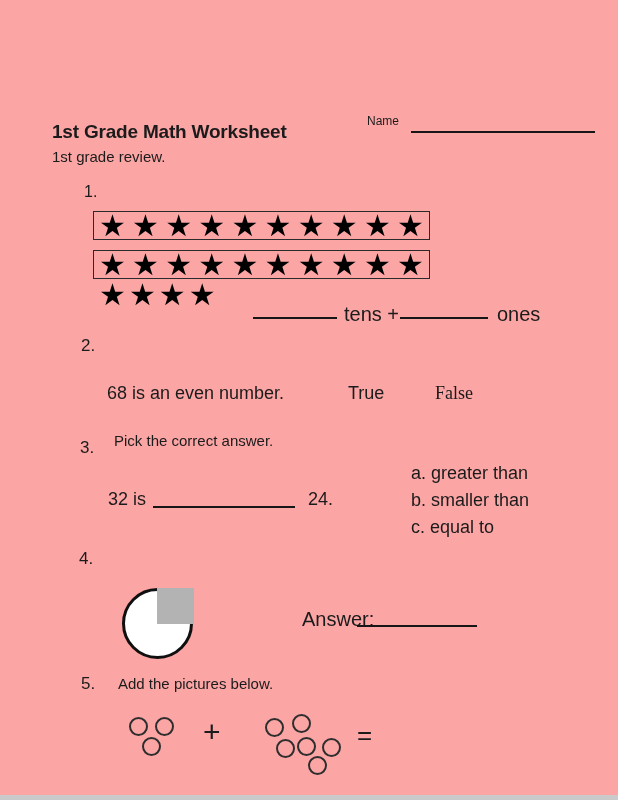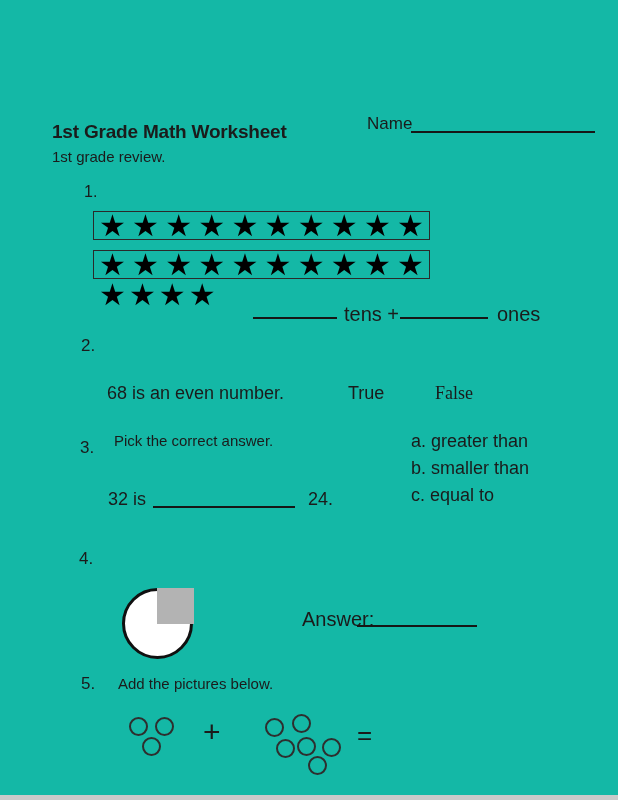--- a/index.html
+++ b/index.html
@@ -1,22 +1,22 @@
 <!DOCTYPE html>
 <html><head>
 <meta charset="utf-8">
 <style>
   html,body{margin:0;padding:0;background:#fff;}
   .canvas{
-    position:relative;width:618px;height:800px;background:#14b8a6;overflow:hidden;
+    position:relative;width:618px;height:800px;background:#fca5a5;overflow:hidden;
     font-family:"Liberation Sans","DejaVu Sans",sans-serif;color:#1b1b1b;
   }
   .abs{position:absolute;white-space:nowrap;}
   .title{font-size:19px;font-weight:700;letter-spacing:-0.2px;}
-  .name-label{font-size:17px;}
+  .name-label{font-size:12px;}
   .subtitle{font-size:15px;}
   .q-num{font-size:17px;}
   .q-prompt{font-size:15px;}
   .big-text{font-size:18px;}
   .small-label{font-size:20px;}
   .blank{position:absolute;border-bottom:2px solid #161616;height:0;}
   
   .star-box{
     position:absolute;left:93px;width:337px;height:29px;
     border:1.5px solid #2a2a2a;display:flex;align-items:center;
@@ -39,21 +39,21 @@
   .left-dots .dot:nth-child(3){left:17px;top:27px;}
   .right-dots{left:263px;top:710px;width:80px;height:68px;}
   .right-dots .dot:nth-child(1){left:2px;top:8px;}
   .right-dots .dot:nth-child(2){left:29px;top:4px;}
   .right-dots .dot:nth-child(3){left:13px;top:29px;}
   .right-dots .dot:nth-child(4){left:34px;top:27px;}
   .right-dots .dot:nth-child(5){left:59px;top:28px;}
   .right-dots .dot:nth-child(6){left:45px;top:46px;}
   .op-plus{font-size:30px;font-weight:400;}
   .op-equals{font-size:26px;}
-  .options{position:absolute;left:411px;top:428px;font-size:18px;line-height:27px;white-space:nowrap;}
+  .options{position:absolute;left:411px;top:460px;font-size:18px;line-height:27px;white-space:nowrap;}
   .bottom-band{position:absolute;left:0;top:795px;width:618px;height:5px;background:#cacaca;}
 </style>
 </head>
 <body>
 
 <div class="canvas">
 
   <div class="abs title" style="left:52px;top:121px;">1st Grade Math Worksheet</div>
   <div class="abs name-label" style="left:367px;top:114px;">Name</div>
   <div class="blank" style="left:411px;top:131px;width:184px;"></div>

